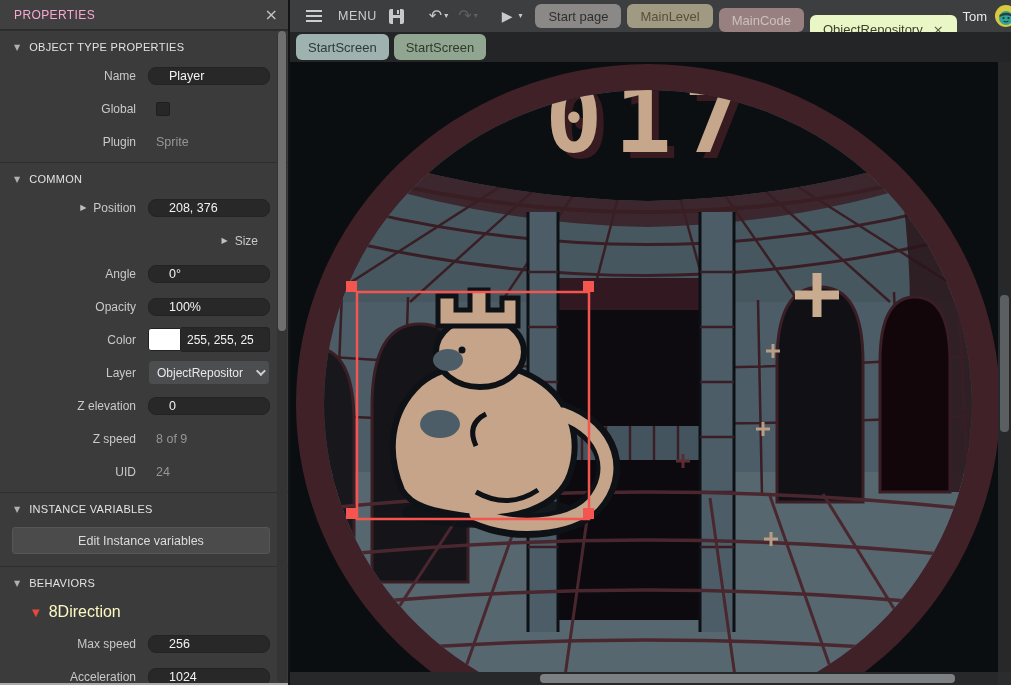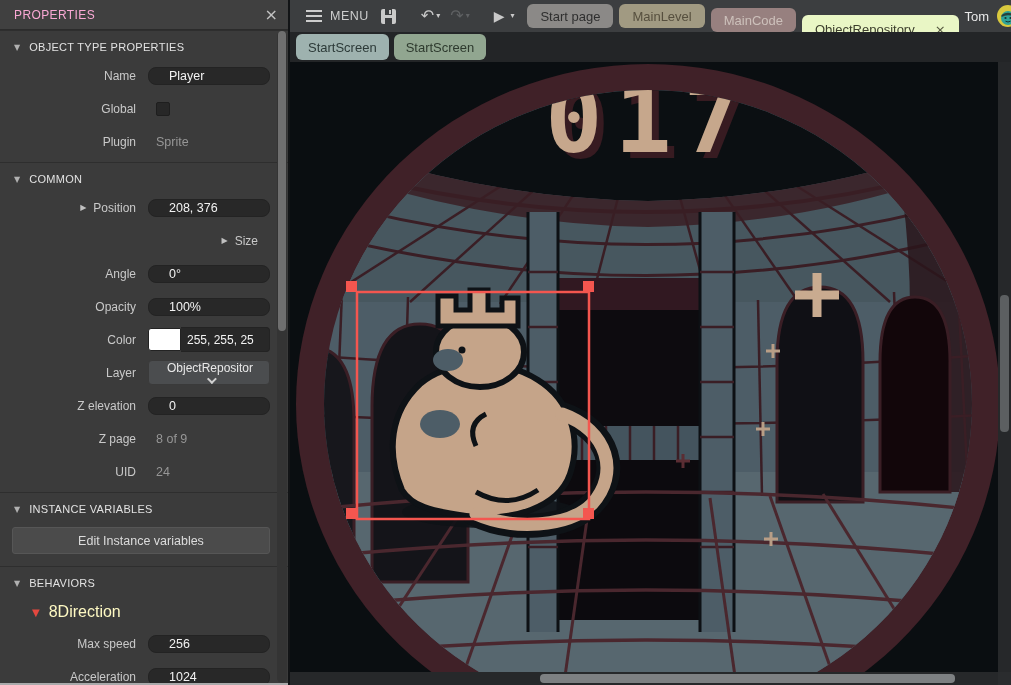--- a/index.html
+++ b/index.html
@@ -34,21 +34,21 @@
   .checkbox { width:14px; height:14px; background:#272727; border:1px solid #1e1e1e;
               border-radius:2px; margin-left:8px; }
   .color-swatch { width:33px; height:23px; background:#ffffff; border-radius:3px 0 0 3px;
                   border:1px solid #232323; }
   .color-value { flex:1; height:25px; background:#282828; border:1px solid #232323;
                  border-left:none; border-radius:0 4px 4px 0; color:#f2f2f2; font-size:12px;
                  display:flex; align-items:center; padding:0 4px 0 6px; white-space:nowrap;
                  overflow:hidden; }
   .dropdown { width:122px; height:25px; background:#4b4d4f; border:1px solid #3a3a3a;
               border-radius:4px; color:#e8e8e8; font-size:12px; display:flex;
-              align-items:center; padding:0 6px 0 8px; cursor:pointer;flex-direction:column; }
+              align-items:center; padding:0 6px 0 8px; cursor:pointer; }
   .dropdown .dd-text { flex:1; white-space:nowrap; overflow:hidden; }
   .chev { width:7px; height:7px; border-right:2px solid #d0d0d0; border-bottom:2px solid #d0d0d0;
           transform:rotate(45deg) translateY(-2px); flex:none; }
   .wide-btn { margin:6px 12px 8px 12px; width:258px; height:27px; background:#4b4b4b;
               border:1px solid #565656; border-radius:3px; color:#dcdcdc; font-size:12.5px;
               font-family:"Liberation Sans", sans-serif; cursor:pointer; }
   .behavior-row { display:flex; align-items:center; gap:9px; padding:8px 12px 6px 32px; }
   .behavior-name { font-size:16px; color:#fef9c3; }
   .panel-vscroll { position:absolute; right:1px; top:31px; width:10px; height:652px;
                    background:#343434; border-radius:5px; }
@@ -57,31 +57,31 @@
   .panel-bottom-strip { position:absolute; left:0; bottom:0; width:290px; height:2px;
                         background:#a9aaab; }
 
   
   .main { position:absolute; left:290px; top:0; width:721px; height:685px; }
   .topbar { position:absolute; left:0; top:0; width:721px; height:32px; background:#3c3e40;
             display:flex; align-items:center; padding:0 8px 0 10px; }
   .menu-btn { display:flex; align-items:center; gap:8px; cursor:pointer; padding:0 6px; }
   .hamburger { display:flex; flex-direction:column; gap:3px; }
   .hamburger span { display:block; width:16px; height:2px; background:#cdcdcd; }
-  .menu-label { font-size:12.5px; color:#cdcdcd; letter-spacing:.5px; }
+  .menu-label { font-size:12.5px; color:#cdcdcd; letter-spacing:.5px;margin-left:8px; }
   .tb-icon { display:flex; align-items:center; justify-content:center; cursor:pointer;
              padding:0 5px; height:24px; }
   .glyph { font-family:"DejaVu Sans", sans-serif; font-size:16px; color:#c9c9c9; line-height:1; }
   .glyph.small { font-size:8px; margin-left:2px; }
   .glyph.disabled { color:#5f6163; }
   .tb-sep { width:1px; height:19px; background:#55585a; margin:0 7px; }
   .tabs1 { display:flex; align-items:center; margin-left:8px; }
   .tab { height:24px; border-radius:6px; margin-right:6px; padding:0 13px; font-size:13px;
          display:flex; align-items:center; cursor:pointer; white-space:nowrap; }
-  .tab.active { height:29px; margin-bottom:-5px; border-radius:6px 6px 0 0; gap:20px;margin-top:21px; }
+  .tab.active { height:29px; margin-bottom:-5px; border-radius:6px 6px 0 0; gap:10px;margin-top:21px; }
   .tab-close { font-size:13px; font-family:"DejaVu Sans", sans-serif; color:#55563f; }
   .account { margin-left:auto; display:flex; align-items:center; gap:8px; cursor:pointer; }
   .account-name { font-size:13px; color:#e8e8e8; }
   .tabrow2 { position:absolute; left:0; top:32px; width:721px; height:30px; background:#232527;
              display:flex; align-items:center; padding-left:6px; }
   .tab2 { height:26px; border-radius:6px; margin-right:5px; padding:0 12px; font-size:13px;
           display:flex; align-items:center; cursor:pointer; }
 
   
   .canvas { position:absolute; left:0; top:62px; width:721px; height:623px; background:#0a0e11; }
@@ -178,21 +178,21 @@
           </span>
         </span>
       </div>
       <div class="prow">
         <span class="plabel">Z elevation</span>
         <span class="pcontrol">
             <input class="pinput" value="0" style="">
           </span>
       </div>
       <div class="prow">
-        <span class="plabel">Z page</span>
+        <span class="plabel">Z speed</span>
         <span class="pcontrol">
             <span class="readonly">8 of 9</span>
           </span>
       </div>
       <div class="prow">
         <span class="plabel">UID</span>
         <span class="pcontrol">
             <span class="readonly">24</span>
           </span>
       </div>

